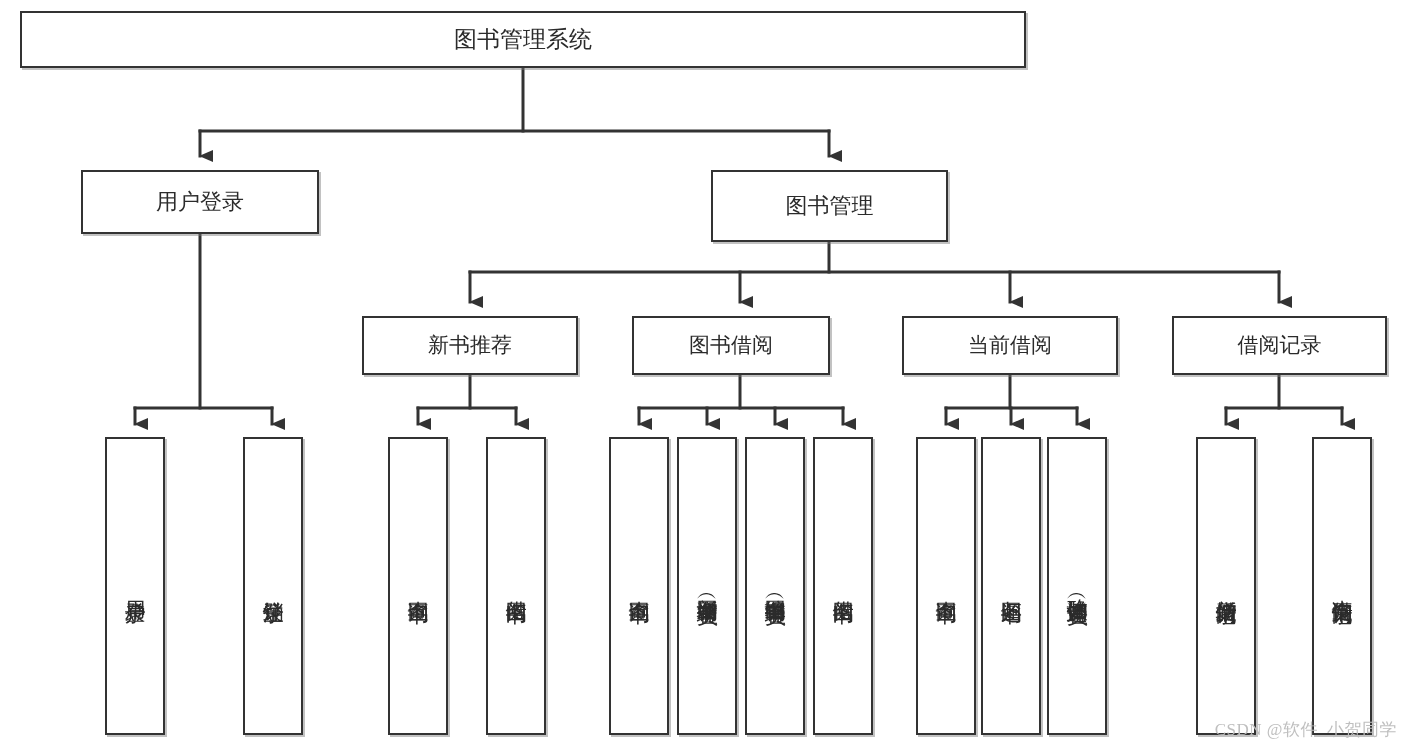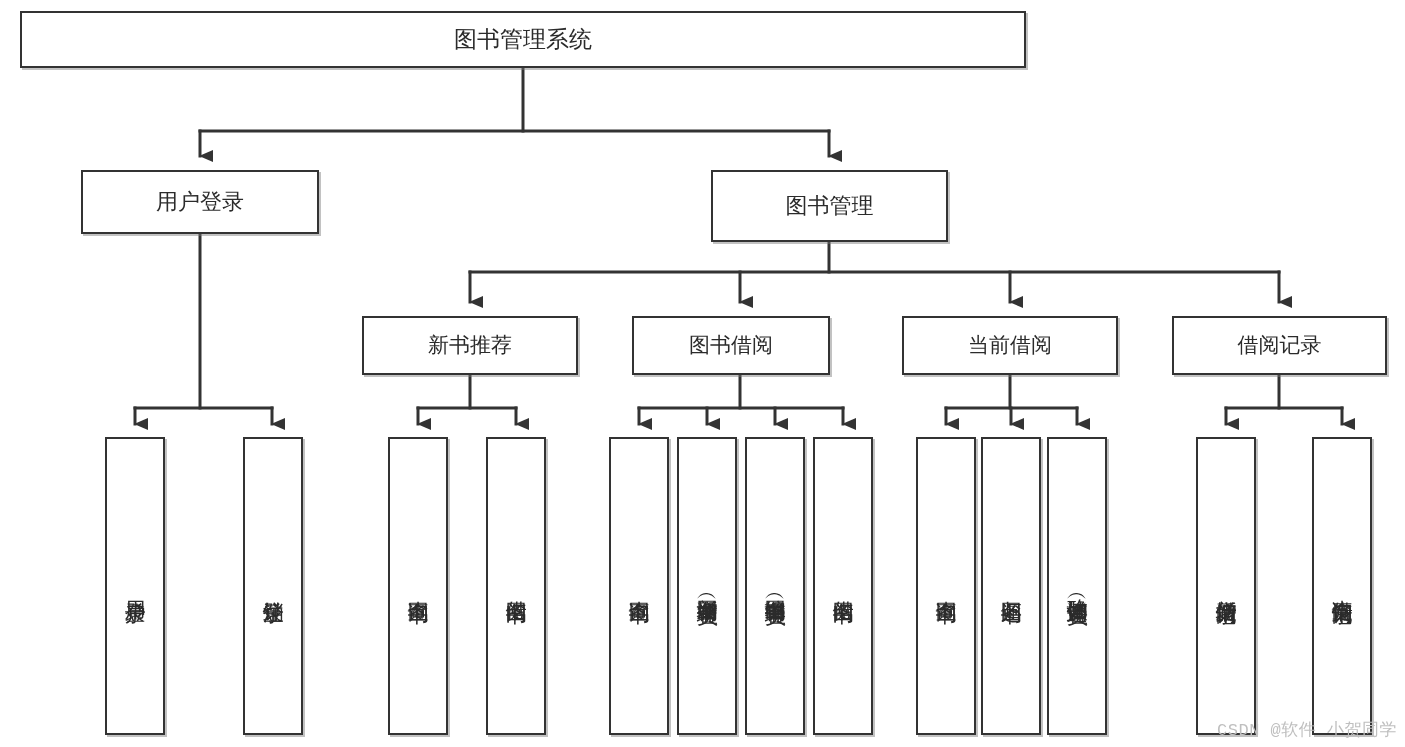--- a/index.html
+++ b/index.html
@@ -53,21 +53,21 @@
     text-orientation: upright;
     letter-spacing: 1px;
     white-space: pre;
   }
   .watermark {
     position: absolute;
     right: 8px;
     bottom: 6px;
     color: #bfbfbf;
     font-size: 17px;
-    font-family: Liberation Mono, monospace;
+    font-family: Liberation Serif, serif;
     letter-spacing: 0.5px;
     white-space: nowrap;
     margin-top: 32px;
   }
 </style>
 </head>
 <body>
 
 <div id="diagram-root">
 

